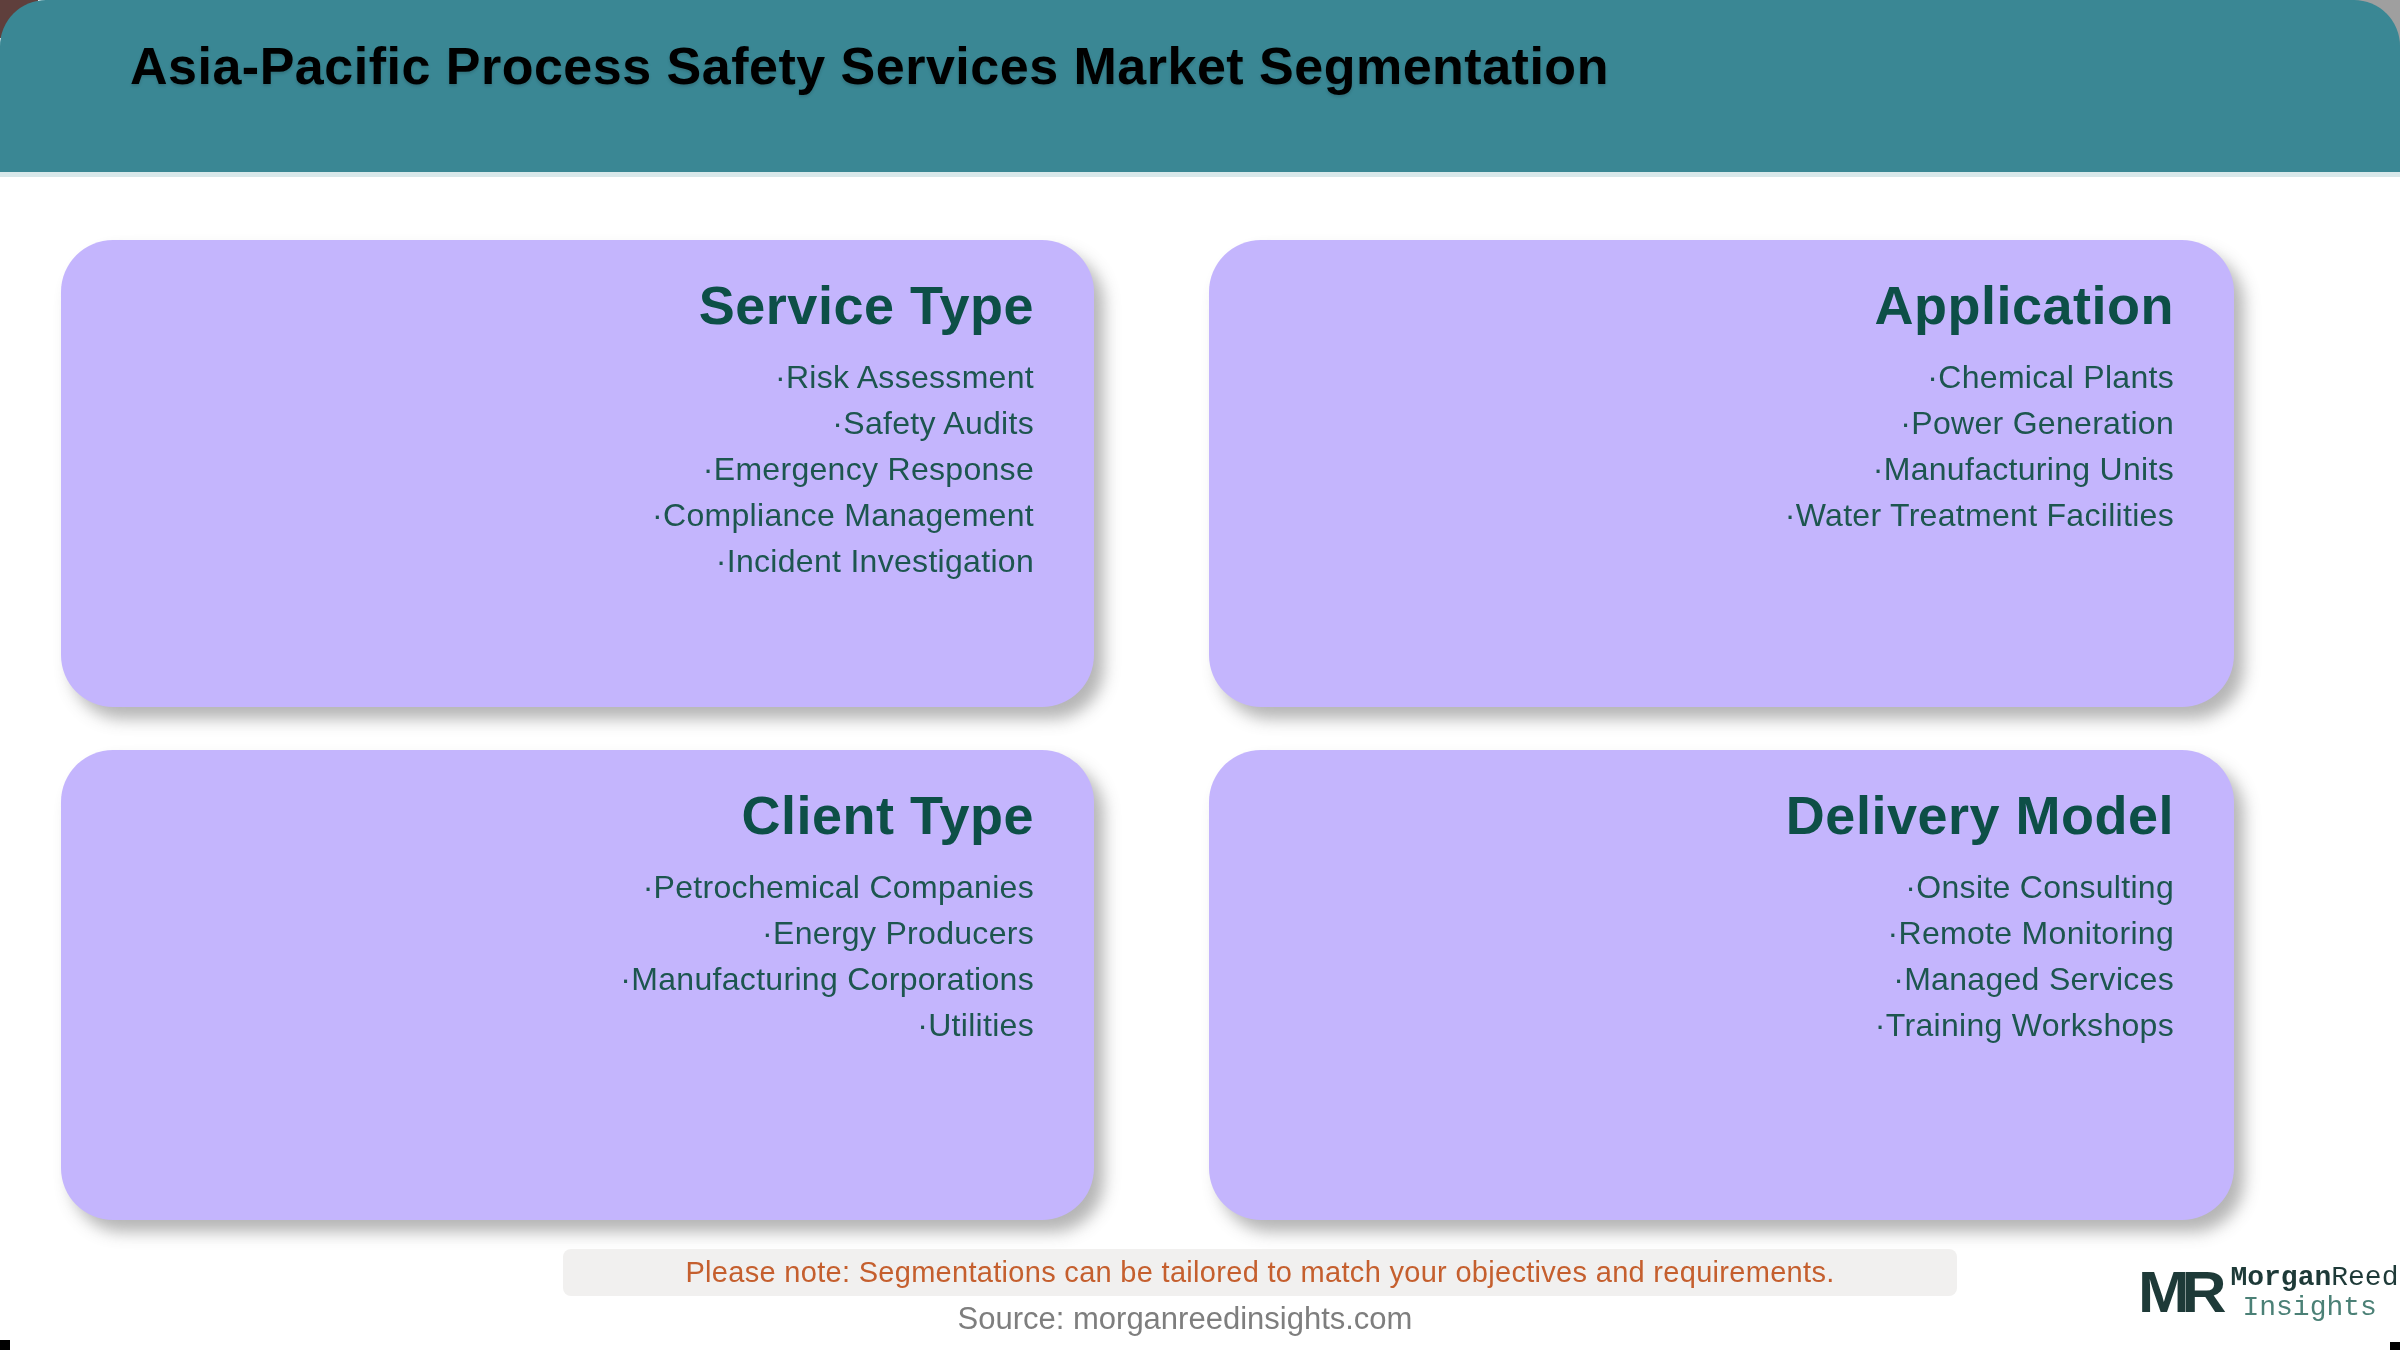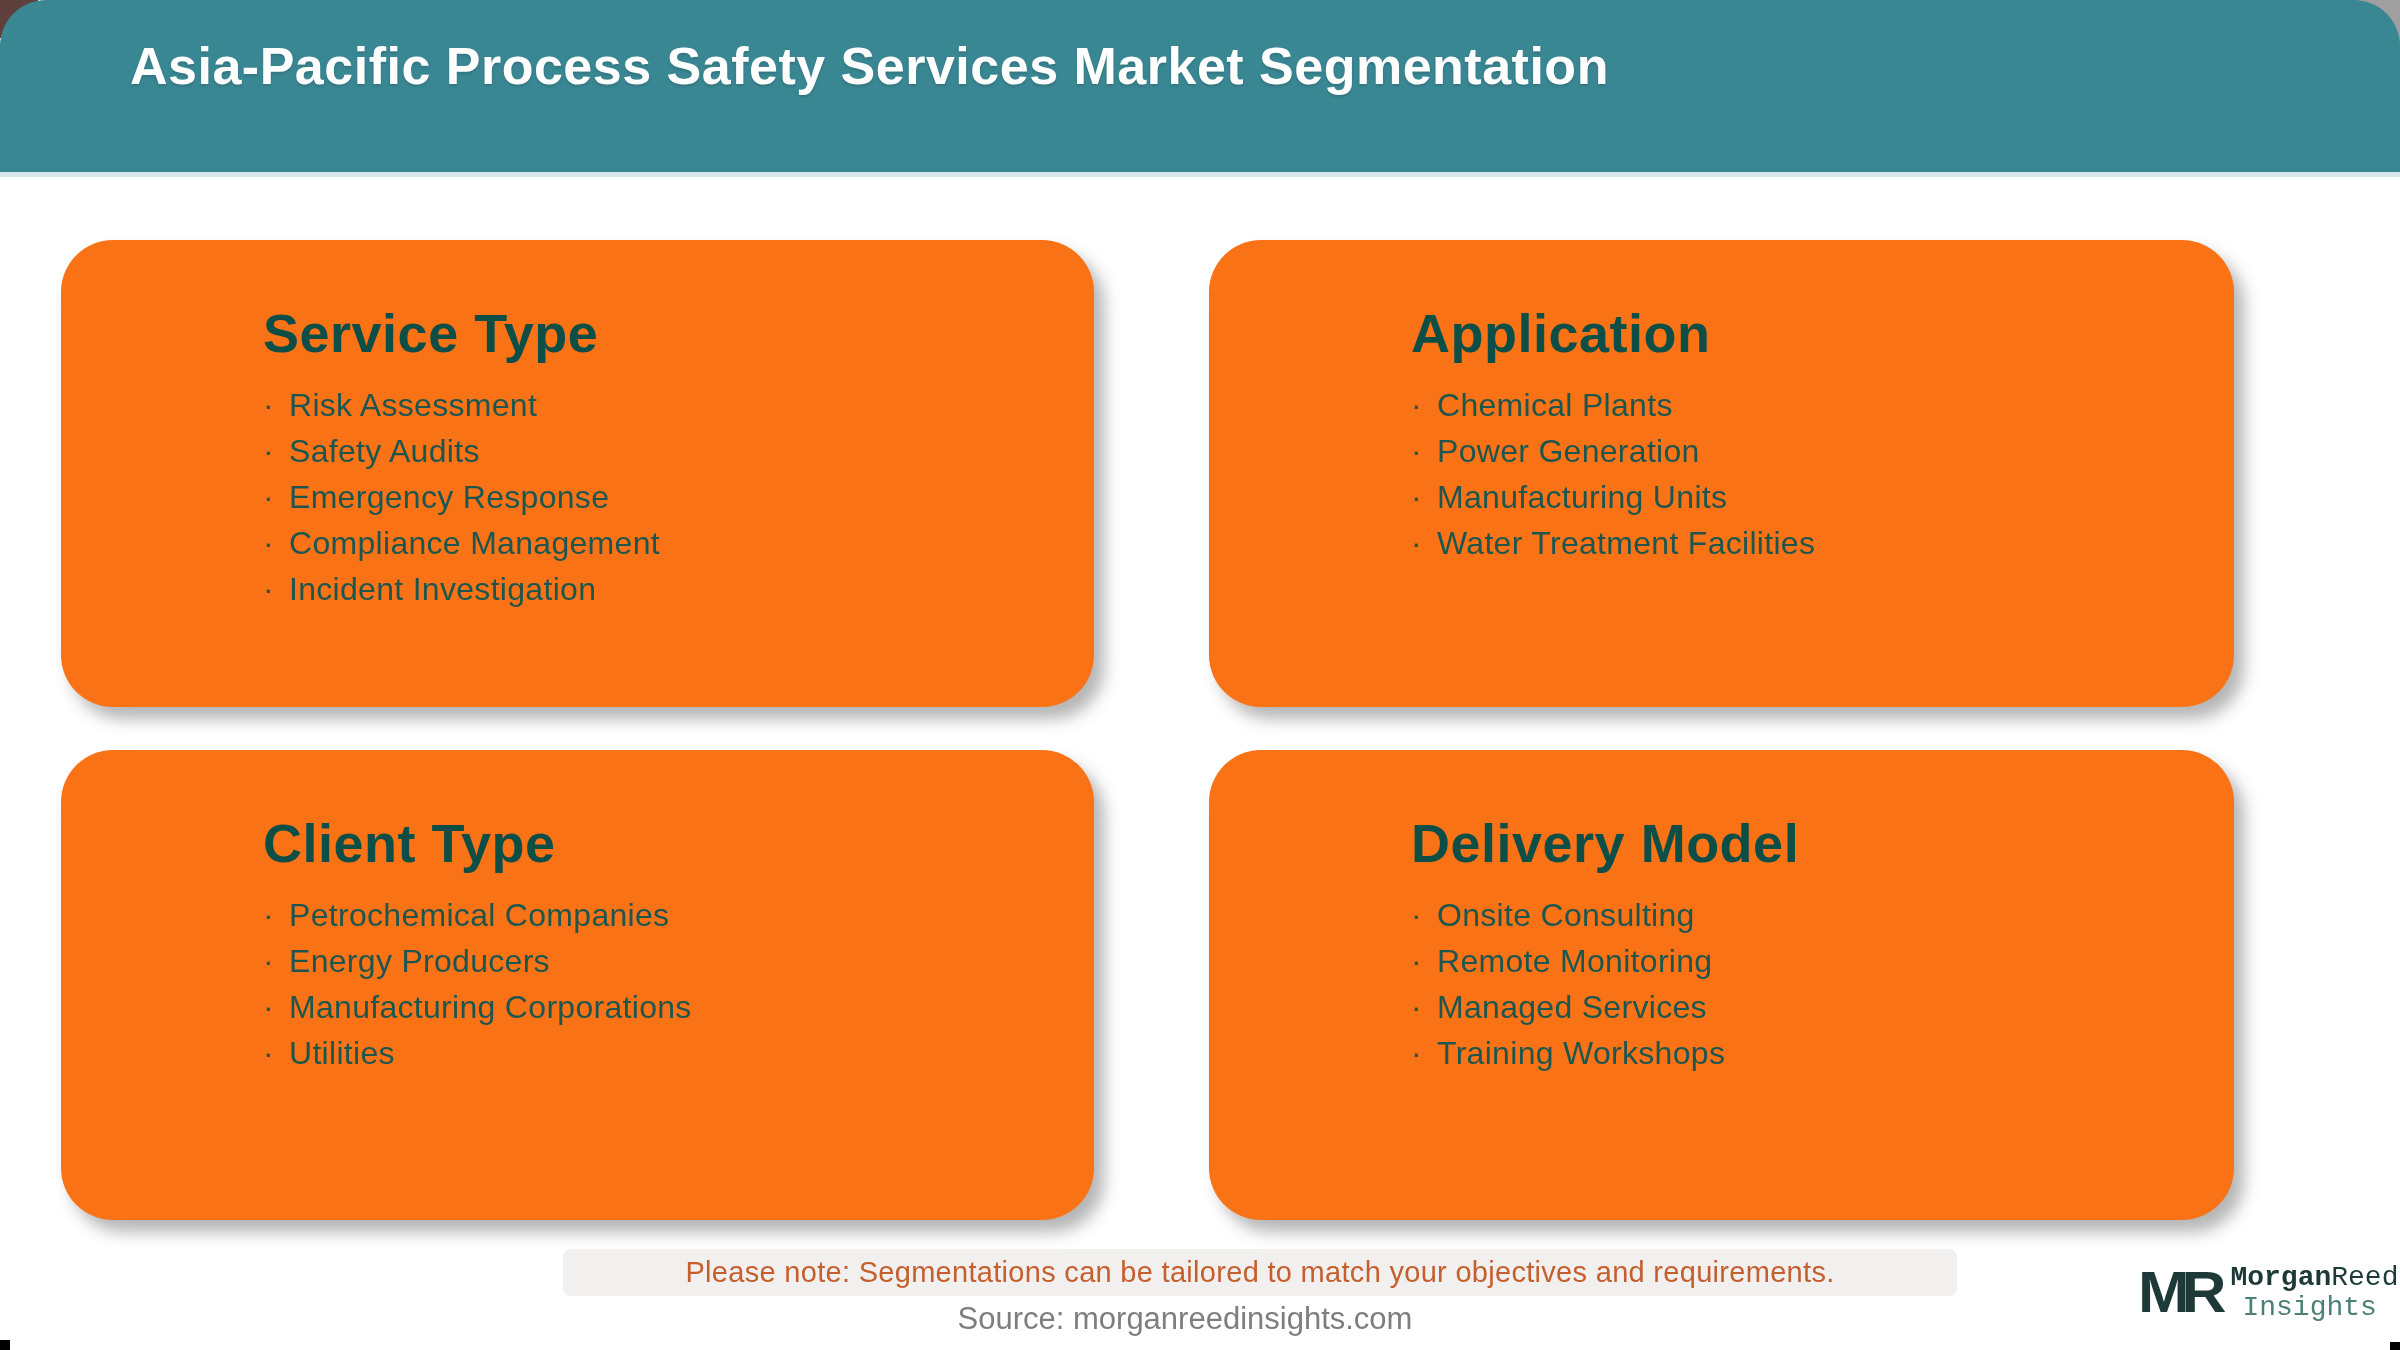--- a/index.html
+++ b/index.html
@@ -58,34 +58,35 @@
     background: #d8e8ea;
     z-index: 1;
   }
   .header h1 {
     position: absolute;
     left: 130px; top: 36px;
     margin: 0;
     font-size: 52px;
     line-height: 60px;
     font-weight: bold;
-    color: #ffffff;
+    color: #000000;
     letter-spacing: 0.5px;
     text-shadow: 0 2px 3px rgba(0,0,0,0.15);
   }
 
   
   .card {
     position: absolute;
-    background: #f97316;
+    background: #c4b5fd;
     border-radius: 52px;
     box-shadow: 10px 12px 16px rgba(90,90,90,0.45);
     z-index: 2;
     box-sizing: border-box;
-    padding: 60px 60px 0 202px;
+    padding: 32px 60px 0 202px;
+    text-align: right;
   }
   .card1 { left: 61px;   top: 240px; width: 1033px; height: 467px; }
   .card2 { left: 1209px; top: 240px; width: 1025px; height: 467px; }
   .card3 { left: 61px;   top: 750px; width: 1033px; height: 470px; }
   .card4 { left: 1209px; top: 750px; width: 1025px; height: 470px; }
 
   .card h2 {
     margin: 0 0 16px 0;
     font-size: 54px;
     line-height: 66px;

